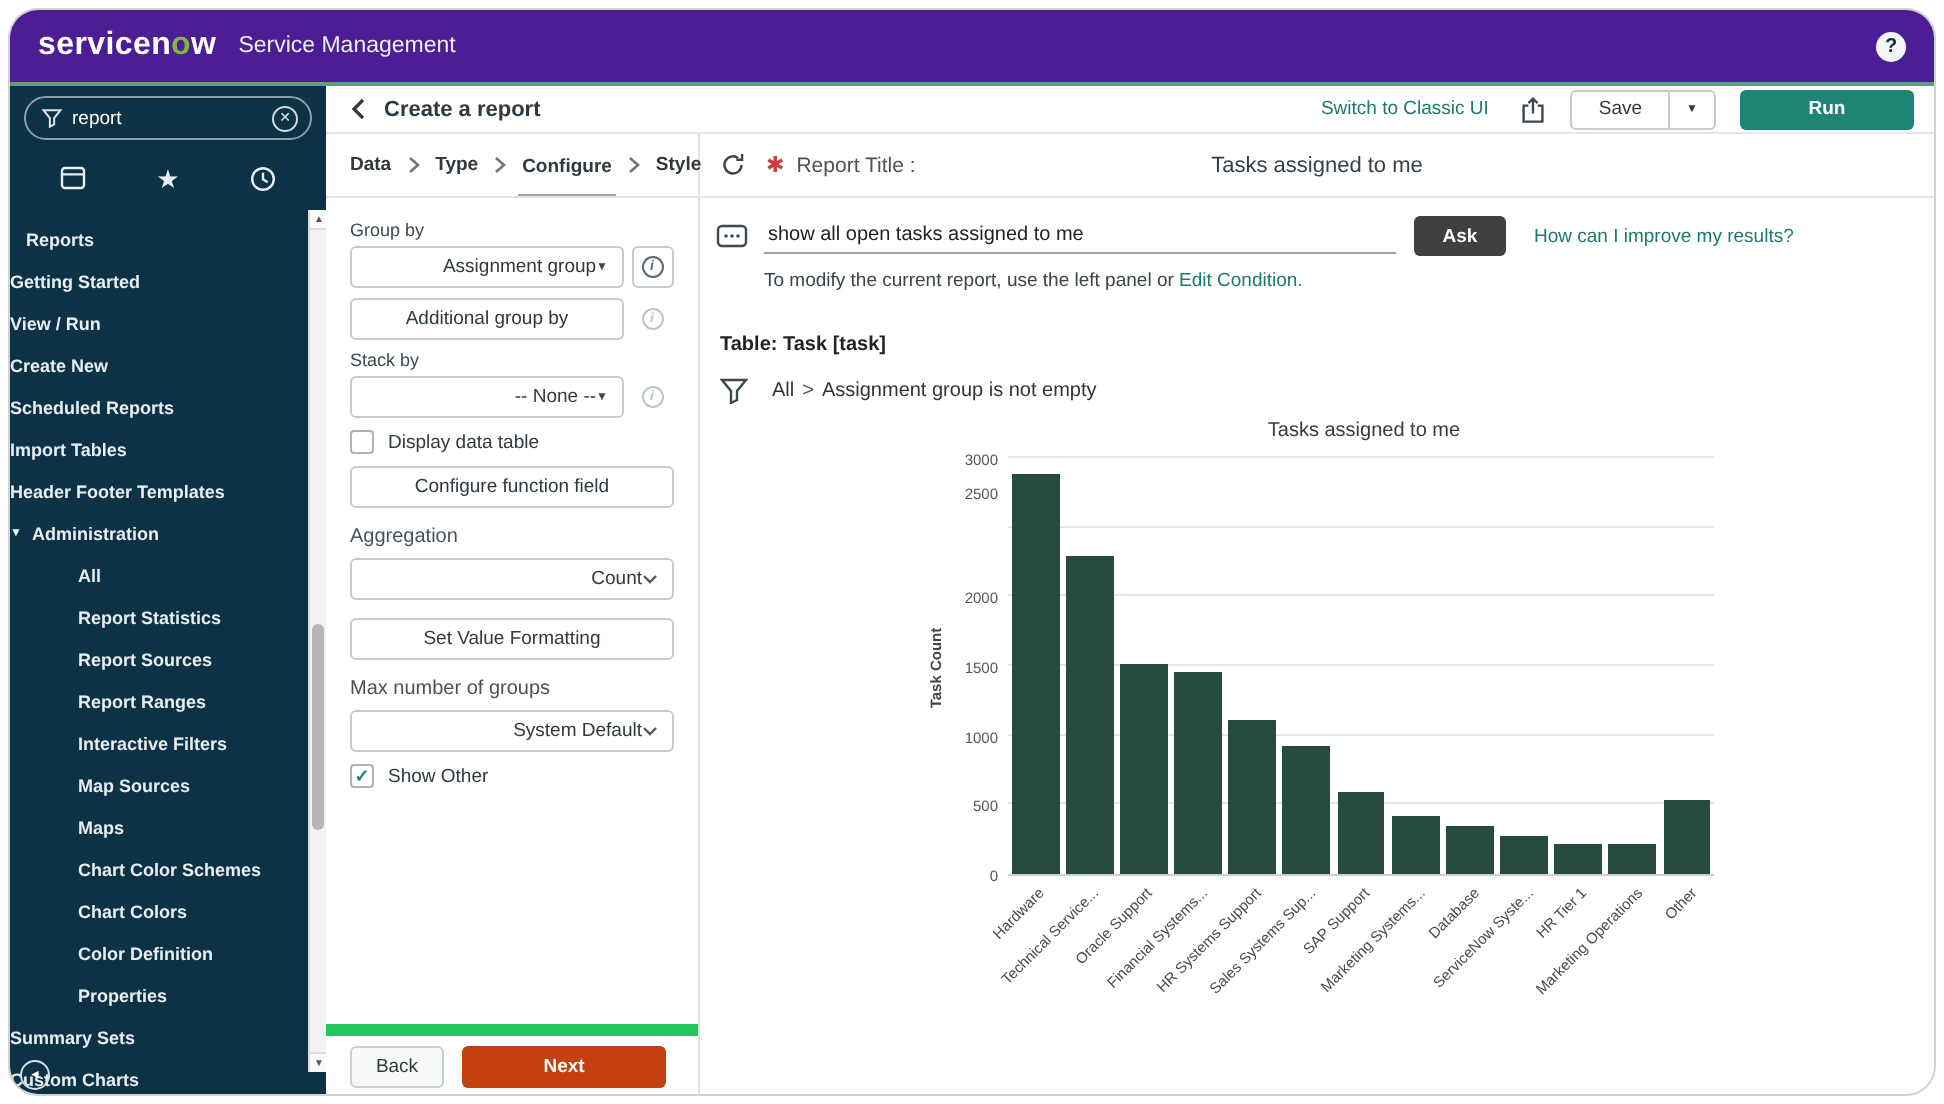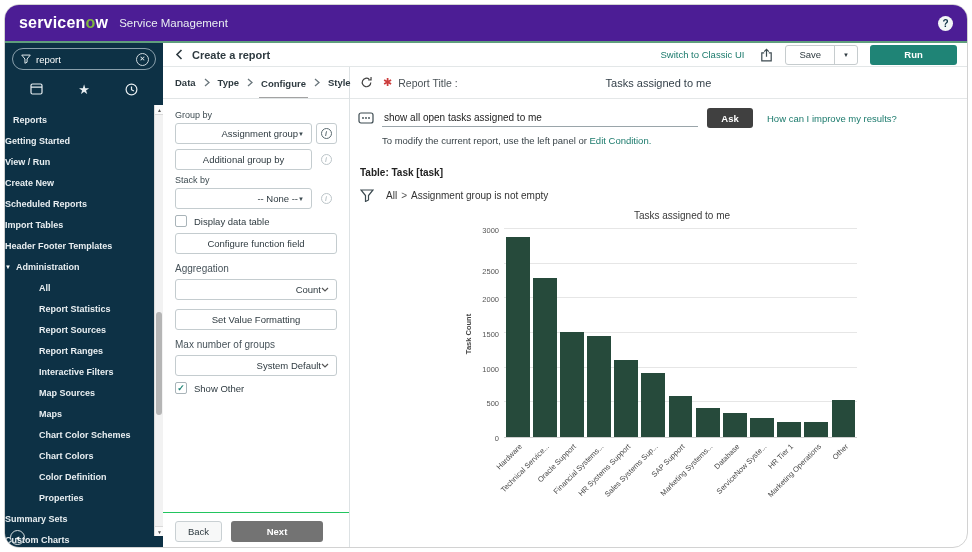--- a/index.html
+++ b/index.html
@@ -95,24 +95,24 @@
     font-size: 7px; font-style: italic; font-weight: bold; display: flex; align-items: center; justify-content: center; }
   .i-circle.dim { border-color: #bcc5c9; color: #bcc5c9; }
   .wide-btn { width: 100%; height: 21px; border: 1px solid #c4cccf; border-radius: 3px; background: #fff;
     font-size: 9.5px; color: #2e3a40; cursor: pointer; display: flex; align-items: center; justify-content: center; }
   .gap { height: 5px; }
   .check-row { display: flex; align-items: center; margin: 6px 0; cursor: pointer; }
   .checkbox { width: 12px; height: 12px; border: 1px solid #a9b4b9; border-radius: 2px; background: #fff;
     margin-right: 7px; display: flex; align-items: center; justify-content: center; font-size: 9px;
     font-weight: bold; color: #1f8476; }
   .check-label { font-size: 9.5px; color: #2e3a40; }
-  .form-footer { height: 37px; border-top: 1px solid #22c55e; display: flex; align-items: center; padding: 0 12px; }
+  .form-footer { height: 37px; border-top: 6px solid #22c55e; display: flex; align-items: center; padding: 0 12px; }
   .back-btn { width: 47px; height: 21px; background: #f7f8f8; border: 1px solid #c9d0d3; border-radius: 3px;
     font-size: 9.5px; color: #2e3a40; cursor: pointer; }
-  .next-btn { width: 92px; height: 21px; margin-left: 9px; background: #737373; border: none; border-radius: 3px;
+  .next-btn { width: 102px; height: 21px; margin-left: 9px; background: #c2410c; border: none; border-radius: 3px;
     color: #fff; font-size: 9.5px; font-weight: bold; cursor: pointer; }
 
   
   .report-panel { flex: 1; display: flex; flex-direction: column; min-width: 0; }
   .report-title-row { height: 32px; border-bottom: 1px solid #e4e7e8; display: flex; align-items: center;
     padding: 0 8px; position: relative; }
   .refresh-btn { display: flex; cursor: pointer; margin: 0 10px 0 2px; }
   .req-asterisk { color: #cc3d3d; font-size: 11px; margin-right: 6px; }
   .rt-label { font-size: 10.5px; color: #4a5257; }
   .rt-value { position: absolute; left: 50%; transform: translateX(-50%); font-size: 11px; color: #35414a; }
@@ -439,21 +439,21 @@
               <div class="chart-body">
                 <div class="y-axis-label">
                     <span>Task Count</span>
                   </div>
                 <div class="y-ticks">
                     <div class="ytick" style="bottom: 0px;">0</div>
                     <div class="ytick" style="bottom: 34.6667px;">500</div>
                     <div class="ytick" style="bottom: 69.3333px;">1000</div>
                     <div class="ytick" style="bottom: 104px;">1500</div>
                     <div class="ytick" style="bottom: 138.667px;">2000</div>
-                    <div class="ytick" style="bottom: 167px;">2500</div>
+                    <div class="ytick" style="bottom: 191px;">2500</div>
                     <div class="ytick" style="bottom: 208px;">3000</div>
                   </div>
                 <div class="plot">
                   <div class="gridline" style="bottom: 34.6667px;"></div>
                     <div class="gridline" style="bottom: 69.3333px;"></div>
                     <div class="gridline" style="bottom: 104px;"></div>
                     <div class="gridline" style="bottom: 138.667px;"></div>
                     <div class="gridline" style="bottom: 173.333px;"></div>
                     <div class="gridline" style="bottom: 208px;"></div>
                     <div class="bars">

